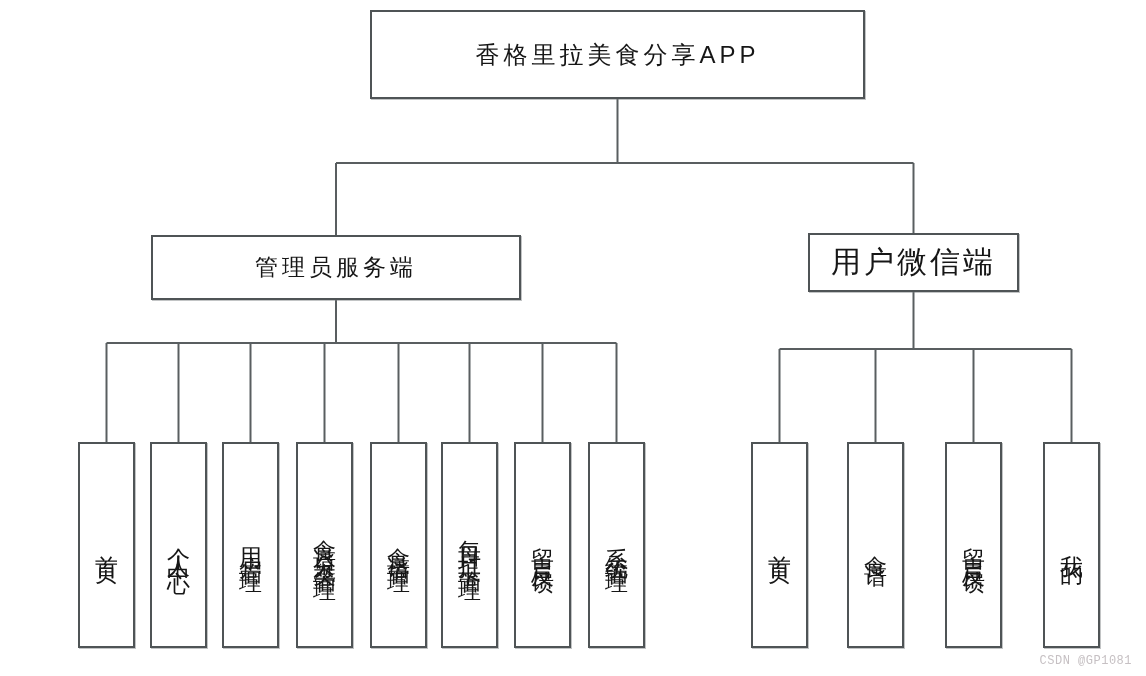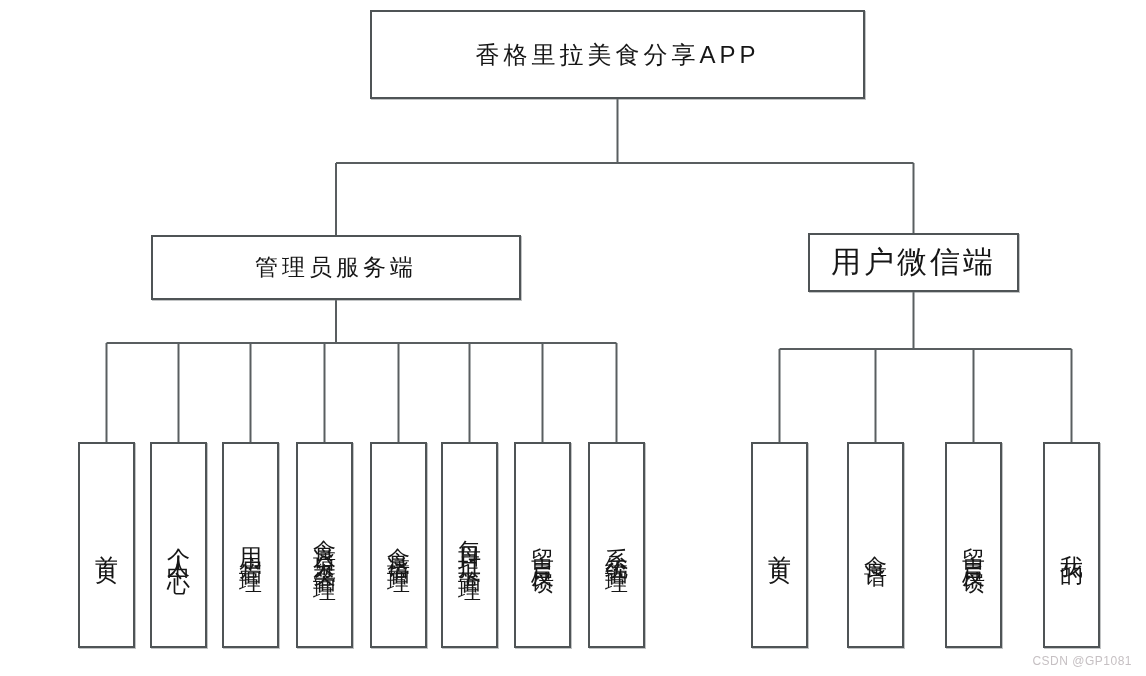--- a/index.html
+++ b/index.html
@@ -59,20 +59,21 @@
     line-height: 1;
     white-space: nowrap;
   }
   .watermark {
     position: absolute;
     right: 14px;
     bottom: 8px;
     font-size: 12px;
     color: #c6c0c3;
     letter-spacing: 0.5px;
+    font-family: Liberation Mono, monospace;
   }
 </style>
 </head>
 <body>
 
 <div class="canvas">
 
   <svg class="connectors" viewBox="0 0 1146 676" xmlns="http://www.w3.org/2000/svg">
     <g stroke="#595e60" stroke-width="2" fill="none">
 

